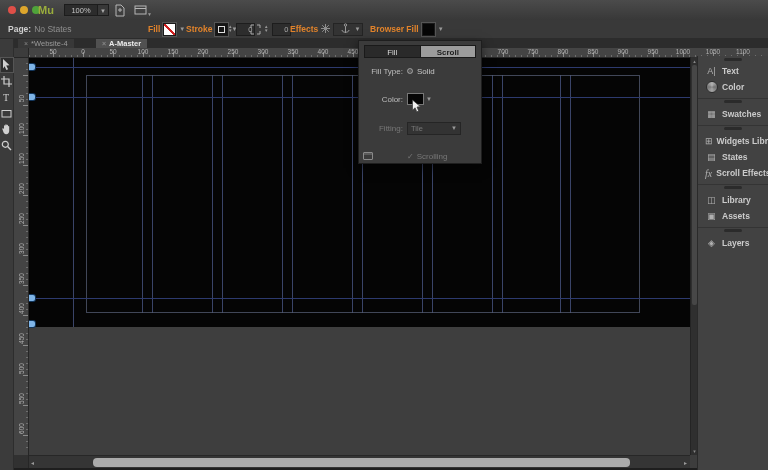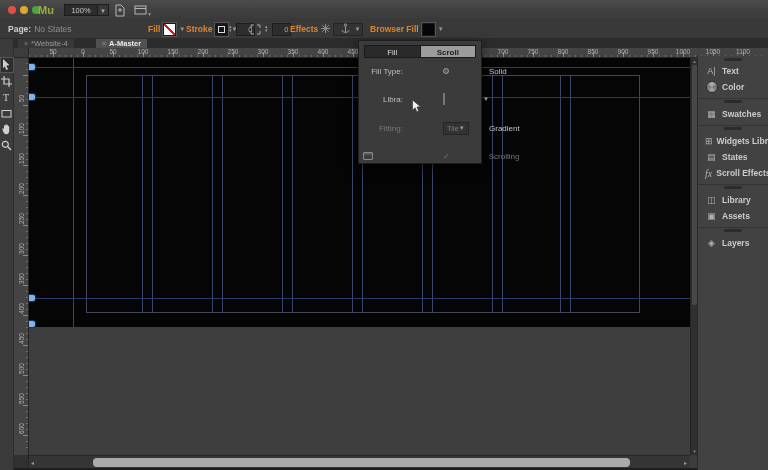--- a/index.html
+++ b/index.html
@@ -97,21 +97,21 @@
   .sb-div{height:7px;border-top:1px solid #343434;margin-top:3px;position:relative;}
   .sb-pill{position:absolute;top:1px;left:50%;margin-left:-9px;width:18px;height:3px;
            background:#2b2b2b;border-radius:2px;}
   
   .popover{position:absolute;left:358px;top:40px;width:122px;height:122px;background:#3b3b3b;
            border:1px solid #1e1e1e;box-shadow:0 4px 10px rgba(0,0,0,.55);z-index:50;}
   .bf-tabs{position:absolute;left:5px;top:4px;right:5px;height:13px;display:flex;}
   .bf-tab{flex:1;font-size:8px;text-align:center;line-height:13px;}
   .bf-tab.dark{background:#2a2a2a;color:#d8d8d8;border:1px solid #1a1a1a;}
   .bf-tab.light{background:#9c9c9c;color:#1d1d1d;border:1px solid #1a1a1a;border-left:none;font-weight:bold;}
-  .bf-row{position:absolute;left:0;width:102px;height:12px;display:flex;align-items:center;font-size:8px;gap:36px;}
+  .bf-row{position:absolute;left:0;width:102px;height:12px;display:flex;align-items:center;font-size:8px;}
   .bf-lab{width:44px;text-align:right;color:#bdbdbd;padding-right:4px;flex:none;}
   .bf-lab.dim,.dimtxt{color:#777;}
   .radio{width:6px;height:6px;border-radius:50%;border:1px solid #8b8b8b;margin-right:4px;flex:none;box-sizing:border-box;}
   .radio.sel{background:#d8d8d8;box-shadow:inset 0 0 0 1.5px #3b3b3b;}
   .bf-swatch{width:15px;height:10px;background:#060606;border:1px solid #777;}
   .addimg{text-decoration:underline;font-weight:bold;}
   .bf-select{width:62px;height:11px;background:#333;border:1px solid #252525;display:flex;
              align-items:center;color:#787878;font-size:7.5px;padding:0 3px;justify-content:space-between;}
   .posgrid{width:11px;height:11px;border:1px solid #666;
      background:linear-gradient(#555,#555) 3px 0/1px 11px no-repeat,
@@ -586,21 +586,21 @@
       <span class="bf-lab">Fill Type:</span>
       <span class="radio sel"></span>
       <span style="color:#c5c5c5;">Solid</span>
     </div>
     <div class="bf-row" style="top:37px;margin-top:44px;">
       <span class="bf-lab"></span>
       <span class="radio"></span>
       <span style="color:#c5c5c5;">Gradient</span>
     </div>
     <div class="bf-row" style="top:52px;">
-      <span class="bf-lab">Libra:</span>
+      <span class="bf-lab">Color:</span>
       <span class="bf-swatch"></span>
       <span class="dd" style="margin-left:2px;">▼</span>
     </div>
     <div class="bf-row" style="top:81px;">
       <span class="bf-lab dim">Fitting:</span>
       <span class="bf-select">
         <span>Tile</span>
         <span class="dd">▼</span>
       </span>
     </div>

